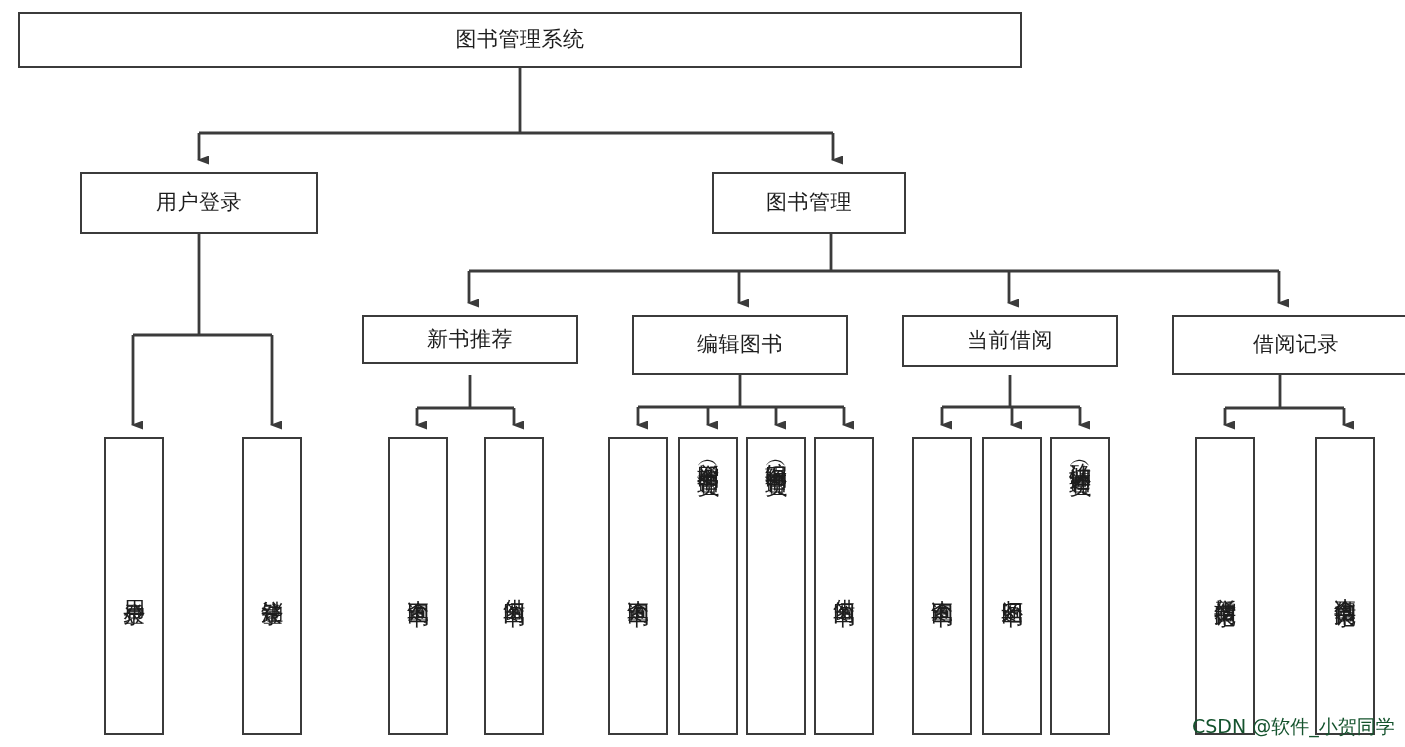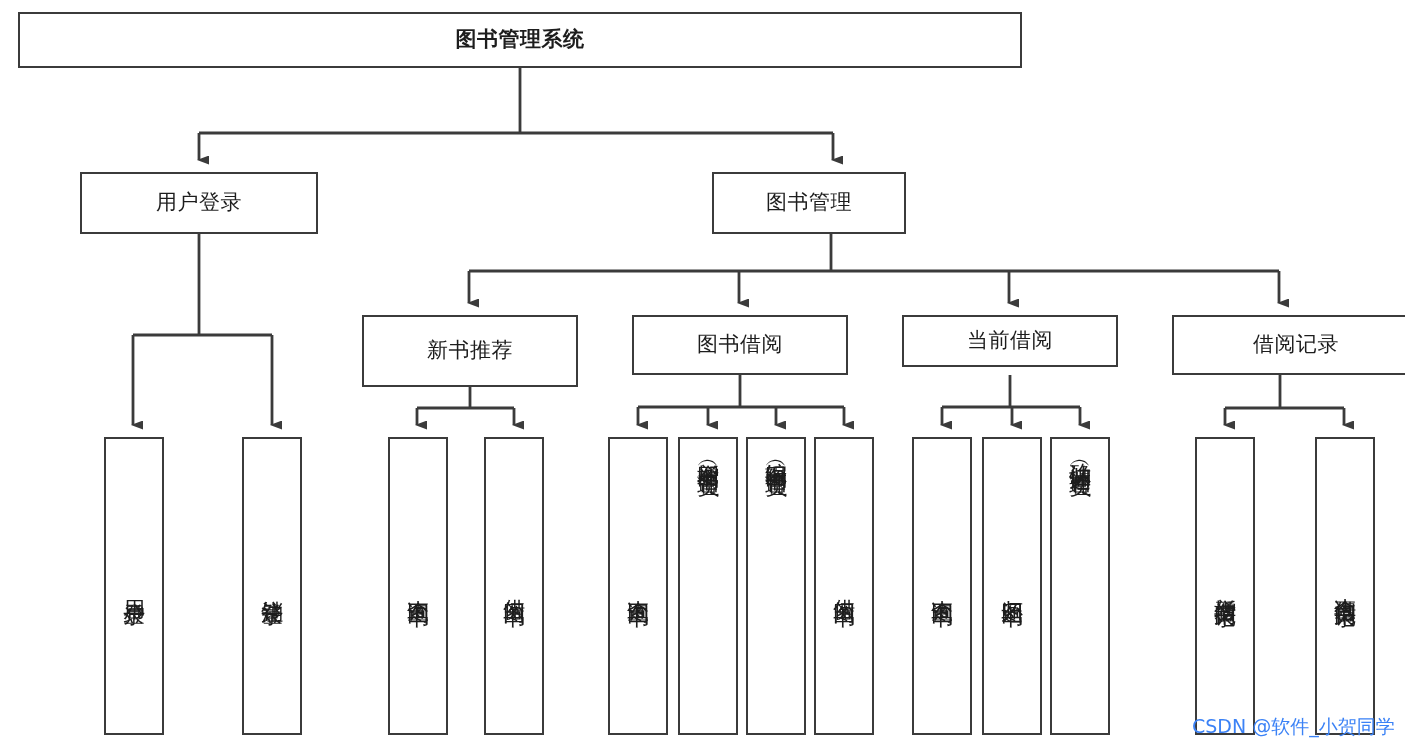--- a/index.html
+++ b/index.html
@@ -54,21 +54,21 @@
     text-orientation: upright;
     white-space: normal;
     font-size: 22px;
     line-height: 1.12;
     letter-spacing: 2px;
     text-align: left;
   }
   .watermark {
     position: absolute;
     font-size: 19px;
-    color: #3b82f6;
+    color: #14532d;
     white-space: nowrap;
     z-index: 5;
     font-family: "DejaVu Sans", "Liberation Sans", sans-serif;
   }
 </style>
 </head>
 <body>
 
 <div id="canvas">
 
@@ -115,36 +115,36 @@
       <path d="M1012,407 L1012,425" marker-end="url(#arrow)"></path>
       <path d="M1080,407 L1080,425" marker-end="url(#arrow)"></path>
 
       <path d="M1280,375 L1280,408"></path>
       <path d="M1225,408 L1344,408"></path>
       <path d="M1225,408 L1225,425" marker-end="url(#arrow)"></path>
       <path d="M1344,408 L1344,425" marker-end="url(#arrow)"></path>
     </g>
   </svg>
 
-  <div class="node" style="left:18px; top:12px; width:1004px; height:56px;font-weight:bold;">
+  <div class="node" style="left:18px; top:12px; width:1004px; height:56px;">
     <span class="node-label">图书管理系统</span>
   </div>
 
   <div class="node" style="left:80px; top:172px; width:238px; height:62px;">
     <span class="node-label">用户登录</span>
   </div>
   <div class="node" style="left:712px; top:172px; width:194px; height:62px;">
     <span class="node-label">图书管理</span>
   </div>
 
-  <div class="node" style="left:362px; top:315px; width:216px; height:72px;">
+  <div class="node" style="left:362px; top:315px; width:216px; height:49px;">
     <span class="node-label">新书推荐</span>
   </div>
   <div class="node" style="left:632px; top:315px; width:216px; height:60px;">
-    <span class="node-label">图书借阅</span>
+    <span class="node-label">编辑图书</span>
   </div>
   <div class="node" style="left:902px; top:315px; width:216px; height:52px;">
     <span class="node-label">当前借阅</span>
   </div>
   <div class="node" style="left:1172px; top:315px; width:248px; height:60px;">
     <span class="node-label">借阅记录</span>
   </div>
 
   <div class="node vertical centered" style="left:104px; top:437px; width:60px; height:298px;">
     <span class="node-label">用户登录</span>

